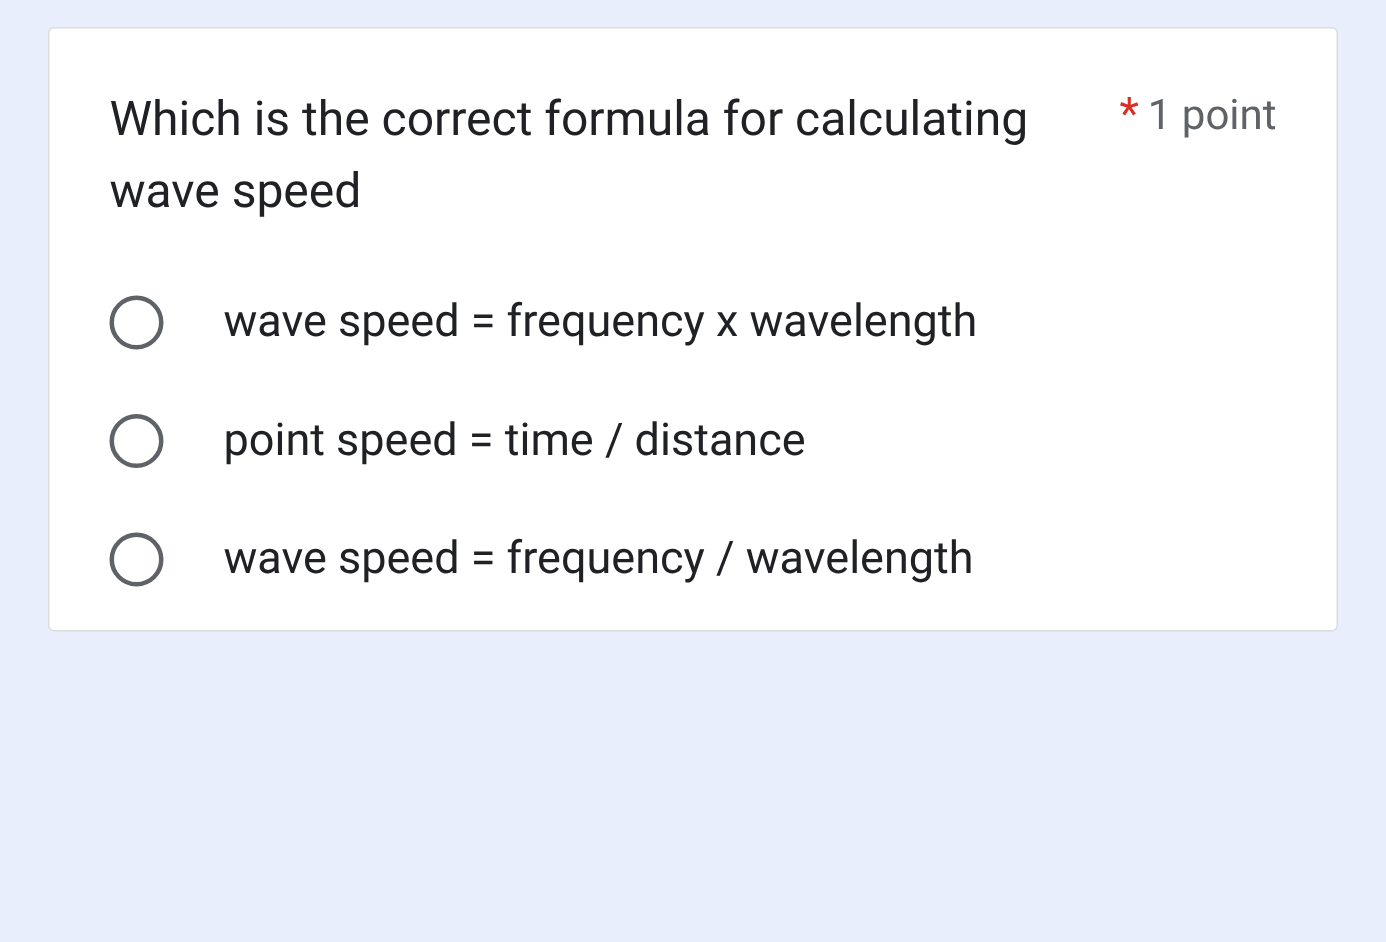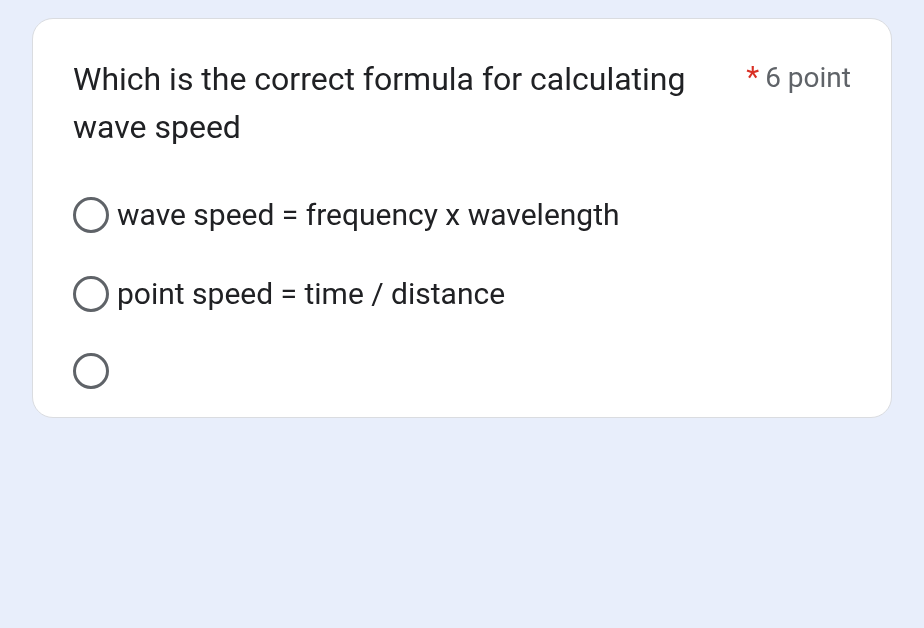--- a/index.html
+++ b/index.html
@@ -11,21 +11,21 @@
     width: 924px;
     height: 628px;
     overflow: hidden;
   }
   .page {
     padding: 18px 32px 18px 32px;
   }
   .card {
     background: #fff;
     border: 1px solid #dadce0;
-    border-radius: 21px;
+    border-radius: 4px;
     padding: 36px 40px 28px 40px;
   }
   .question-header {
     display: flex;
     align-items: flex-start;
     gap: 24px;
     margin-bottom: 44px;
   }
   .question-text {
     flex: 1;
@@ -46,21 +46,21 @@
     margin-right: 6px;
   }
   .options {
     display: flex;
     flex-direction: column;
     gap: 40px;
   }
   .option {
     display: flex;
     align-items: center;
-    gap: 8px;
+    gap: 40px;
     cursor: pointer;
   }
   .radio {
     width: 36px;
     height: 36px;
     border: 3px solid #5f6368;
     border-radius: 50%;
     flex-shrink: 0;
   }
   .option-label {
@@ -70,30 +70,31 @@
   }
 </style>
 </head>
 <body>
 
 <div class="page">
   <div class="card">
     <div class="question-header">
       <div class="question-text">Which is the correct formula for calculating wave speed</div>
       <div class="meta">
-        <span class="asterisk">*</span><span>6 point</span>
+        <span class="asterisk">*</span><span>1 point</span>
       </div>
     </div>
     <div class="options">
       <label class="option">
         <span class="radio"></span>
         <span class="option-label">wave speed = frequency x wavelength</span>
       </label>
       <label class="option">
         <span class="radio"></span>
         <span class="option-label">point speed = time / distance</span>
       </label>
       <label class="option">
         <span class="radio"></span>
+        <span class="option-label">wave speed = frequency / wavelength</span>
       </label>
     </div>
   </div>
 </div>
 
 </body></html>

